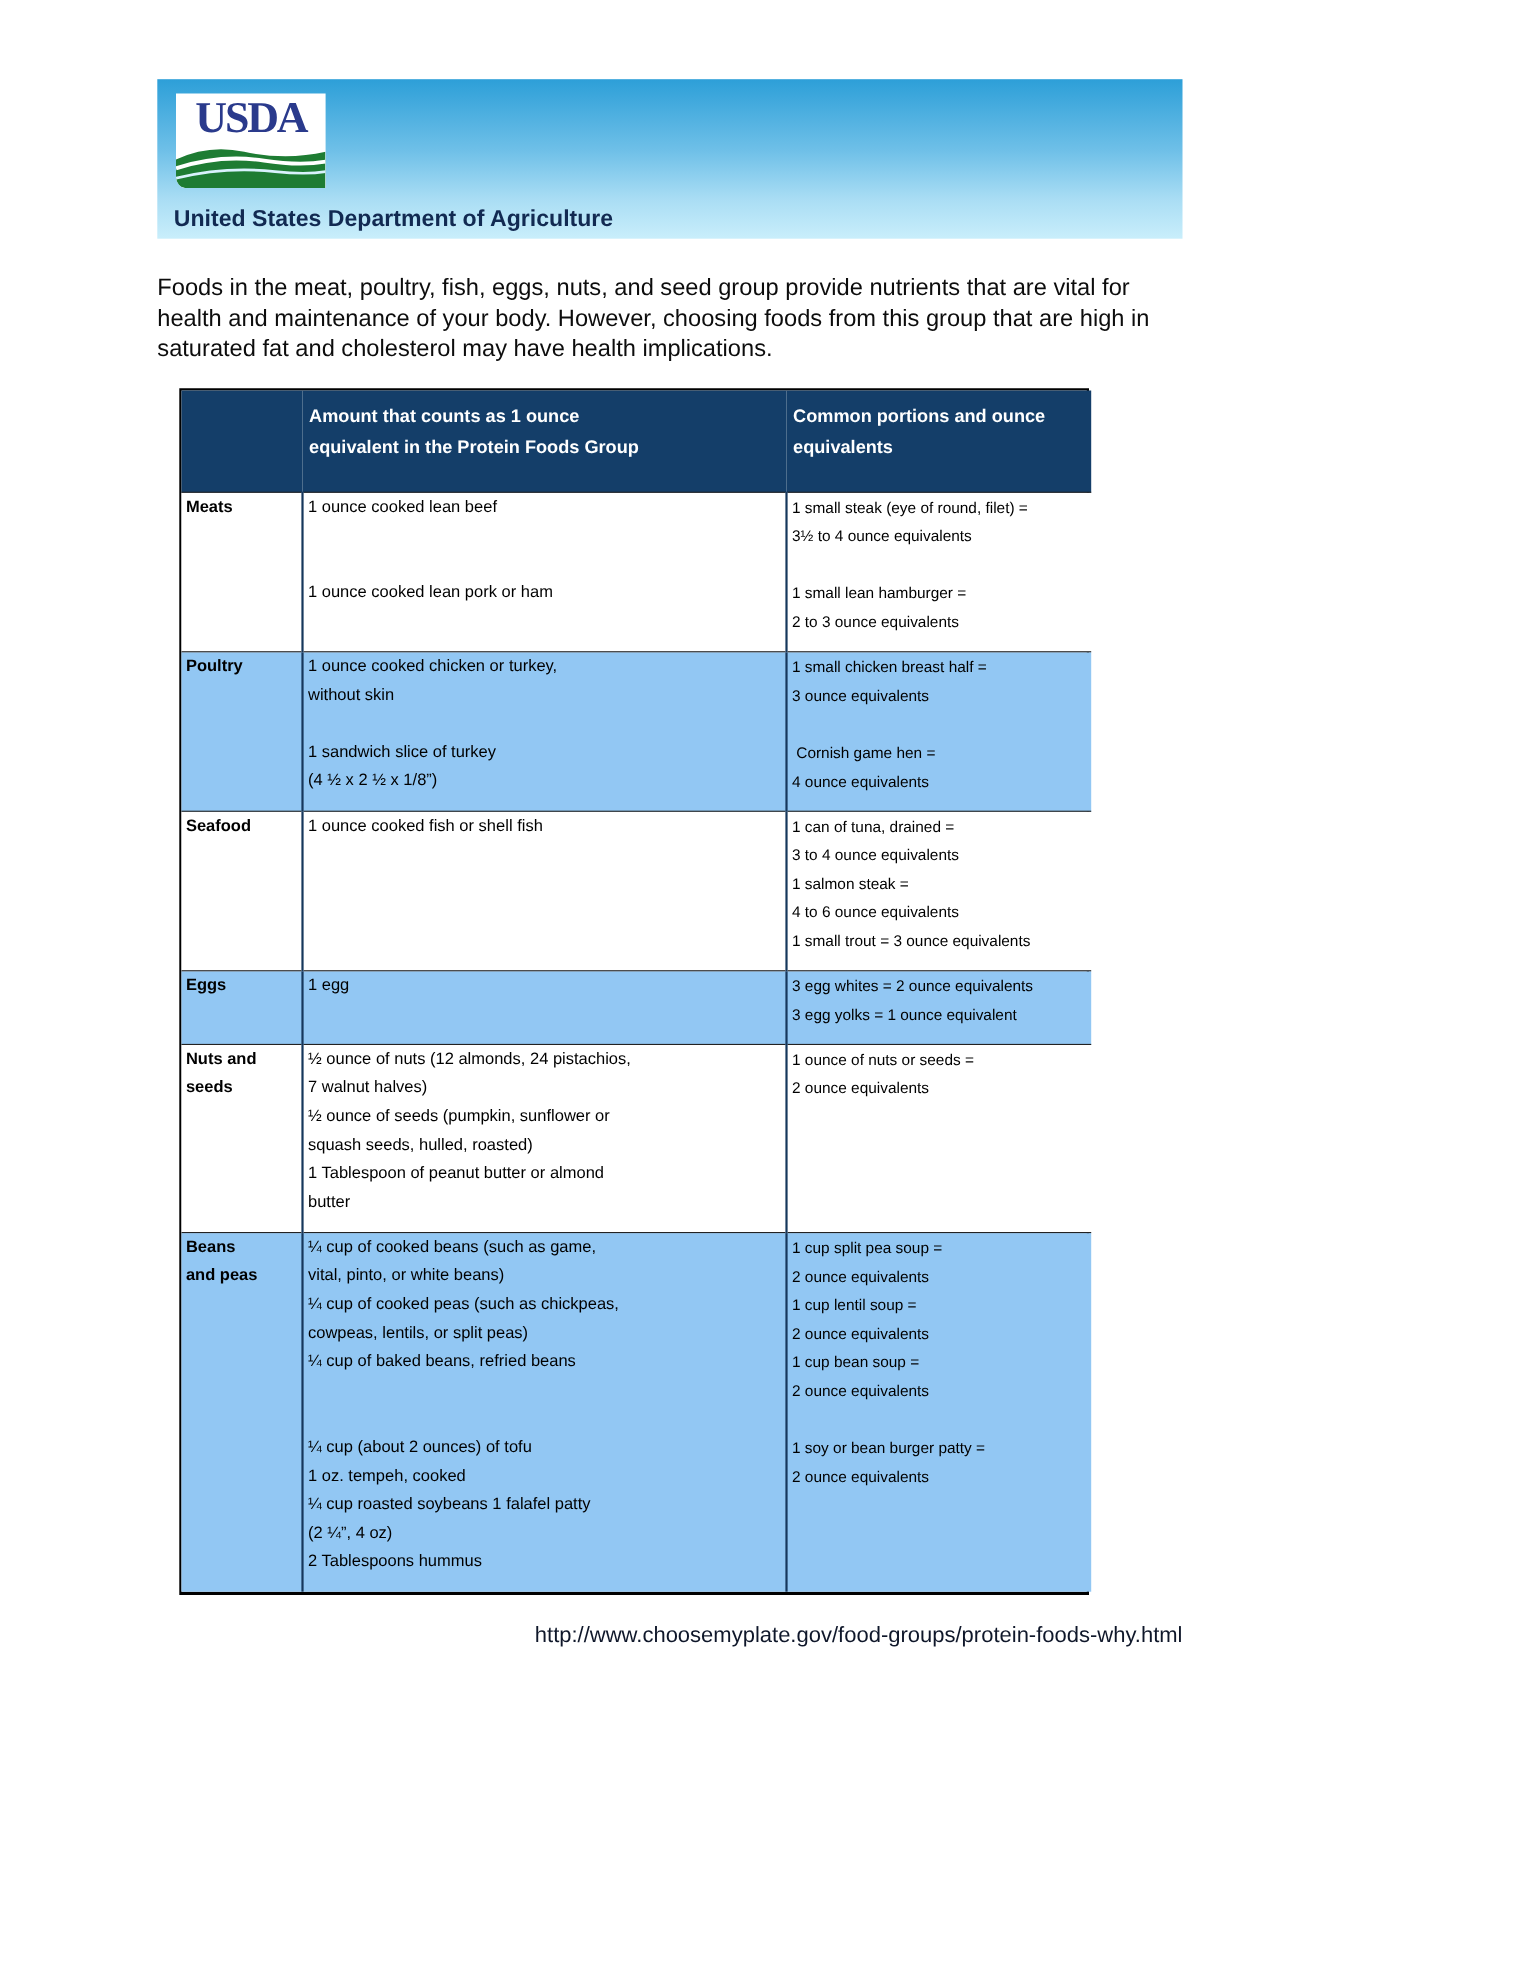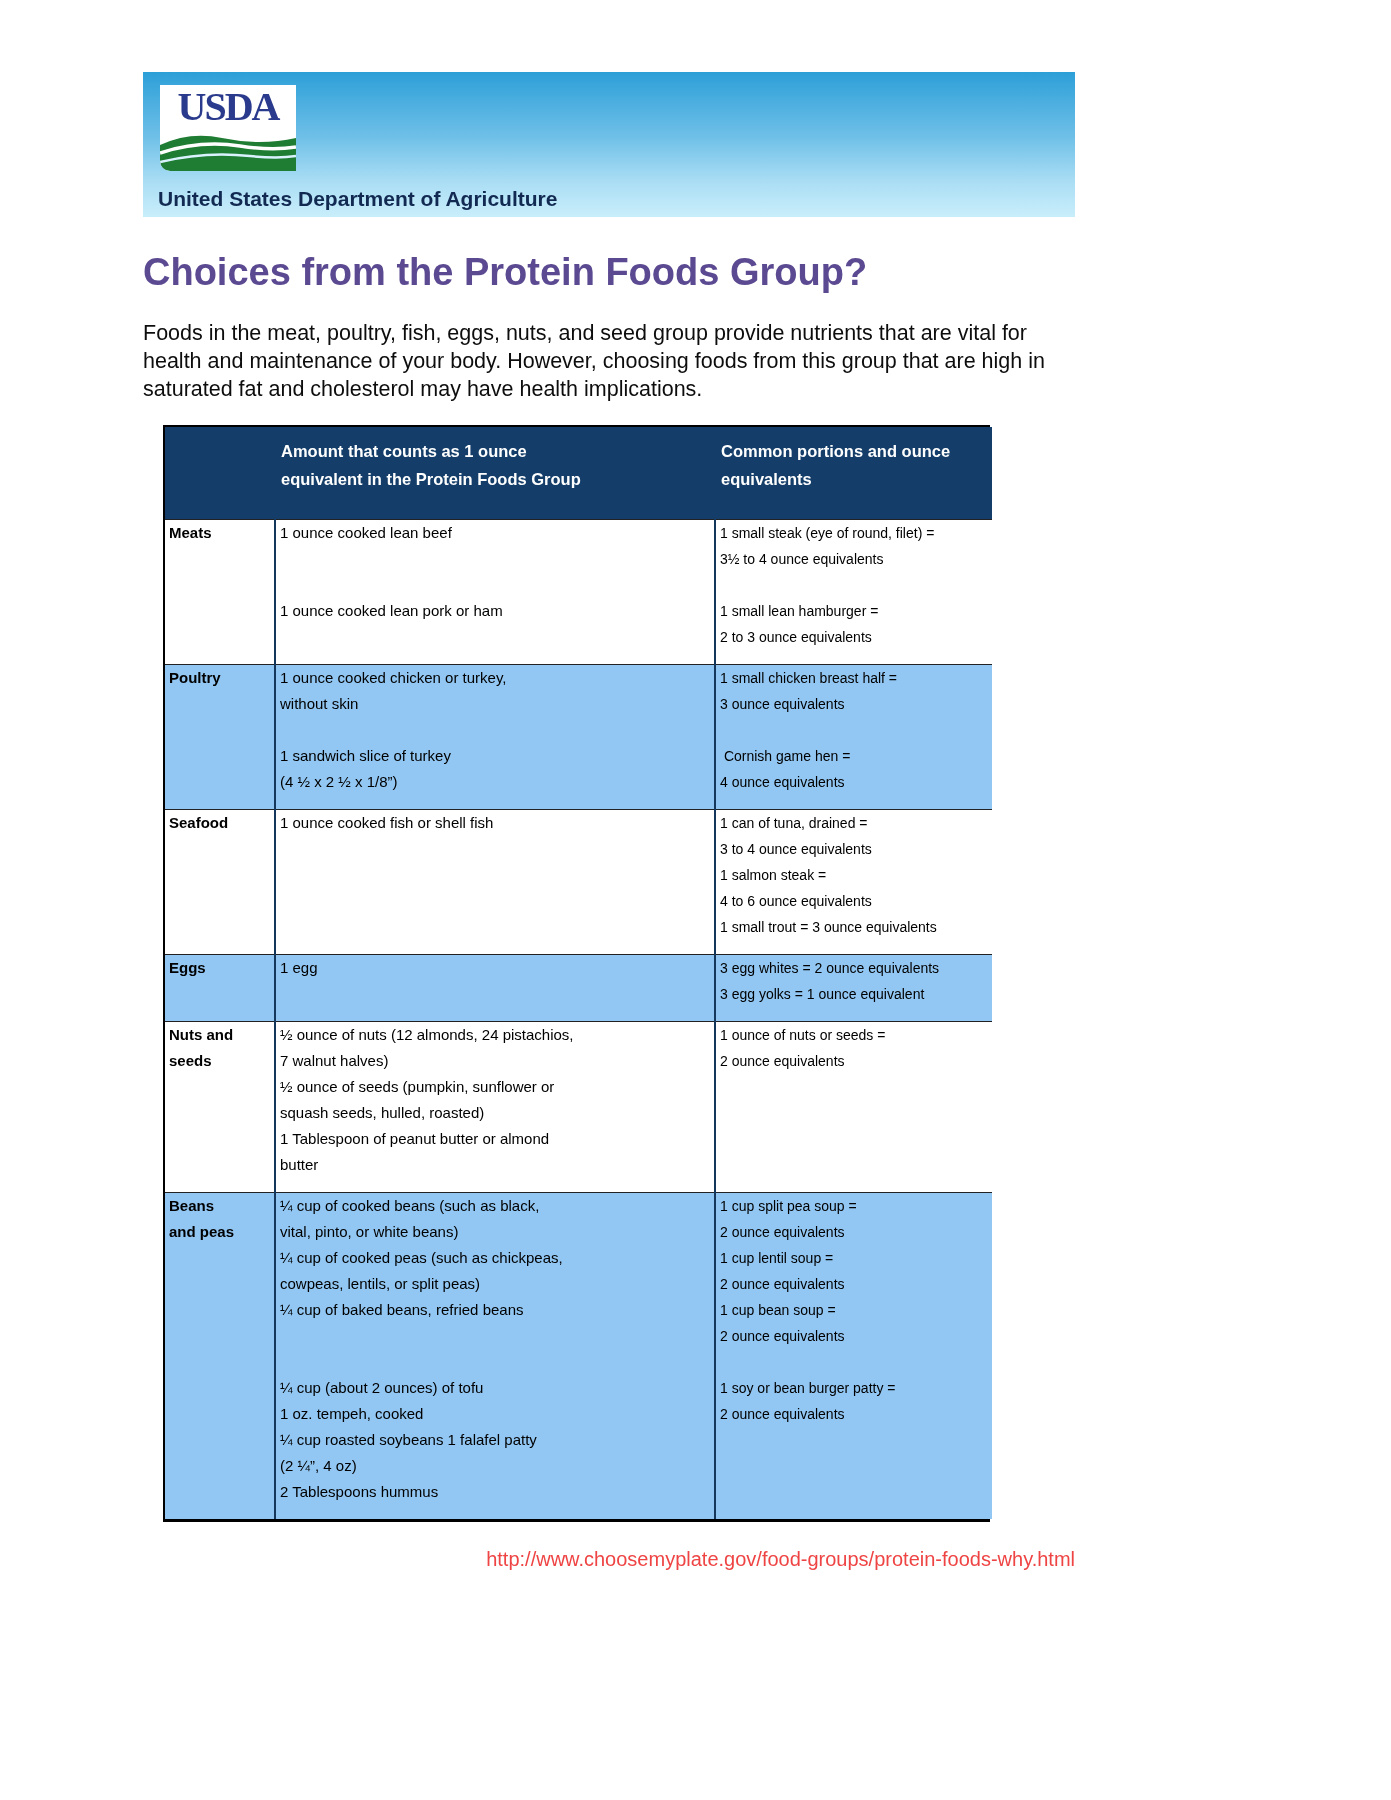--- a/index.html
+++ b/index.html
@@ -72,40 +72,39 @@
   .cell-label .cell-line{min-height:26px;line-height:26px;white-space:pre-wrap;}
   .cell-amount{font-size:15px;}
   .cell-portion{font-size:14px;}
   .cell-amount .cell-line,.cell-portion .cell-line{
     min-height:26px;line-height:26px;white-space:pre-wrap;
   }
 
   
   .footer-url{
     margin-top:26px;width:1075px;text-align:right;
-    font-size:20px;color:#ef4444;
+    font-size:20px;color:#0f172a;
   }
 </style>
 </head>
 <body>
 
 <header class="banner">
   <div class="usda-logo">
     <div class="usda-word">USDA</div>
     <svg class="usda-hills" viewBox="0 0 136 42" preserveAspectRatio="none">
       <path d="M0 16 Q 30 2 62 9 Q 100 17 136 9 L136 42 L10 42 Q0 42 0 32 Z" fill="#1e7c33"></path>
       <path d="M0 24 Q 40 11 80 17 Q 112 22 136 18" stroke="#ffffff" stroke-width="3.5" fill="none"></path>
       <path d="M0 33 Q 45 22 90 27 Q 118 30 136 27" stroke="#d9f2fd" stroke-width="2.5" fill="none"></path>
     </svg>
   </div>
   <div class="dept">United States Department of Agriculture</div>
 </header>
 
 <h1 class="page-title">
-  <div>Choices from the Protein Foods Group?</div>
 </h1>
 
 <p class="intro">Foods in the meat, poultry, fish, eggs, nuts, and seed group provide nutrients that are vital for health and maintenance of your body. However, choosing foods from this group that are high in saturated fat and cholesterol may have health implications.</p>
 
 <div class="table-frame">
   <table class="ptable">
     <colgroup>
       <col class="c-label">
         <col class="c-amount">
         <col class="c-portion">
@@ -205,21 +204,21 @@
             <div class="cell-line">1 ounce of nuts or seeds =</div>
             <div class="cell-line">2 ounce equivalents</div>
           </td>
         </tr>
         <tr class="shaded">
           <td class="cell-label">
             <div class="cell-line">Beans</div>
             <div class="cell-line">and peas</div>
           </td>
           <td class="cell-amount">
-            <div class="cell-line">¼ cup of cooked beans (such as black,</div>
+            <div class="cell-line">¼ cup of cooked beans (such as game,</div>
             <div class="cell-line">vital, pinto, or white beans)</div>
             <div class="cell-line">¼ cup of cooked peas (such as chickpeas,</div>
             <div class="cell-line">cowpeas, lentils, or split peas)</div>
             <div class="cell-line">¼ cup of baked beans, refried beans</div>
             <div class="cell-line"></div>
             <div class="cell-line"></div>
             <div class="cell-line">¼ cup (about 2 ounces) of tofu</div>
             <div class="cell-line">1 oz. tempeh, cooked</div>
             <div class="cell-line">¼ cup roasted soybeans 1 falafel patty</div>
             <div class="cell-line">(2 ¼”, 4 oz)</div>

